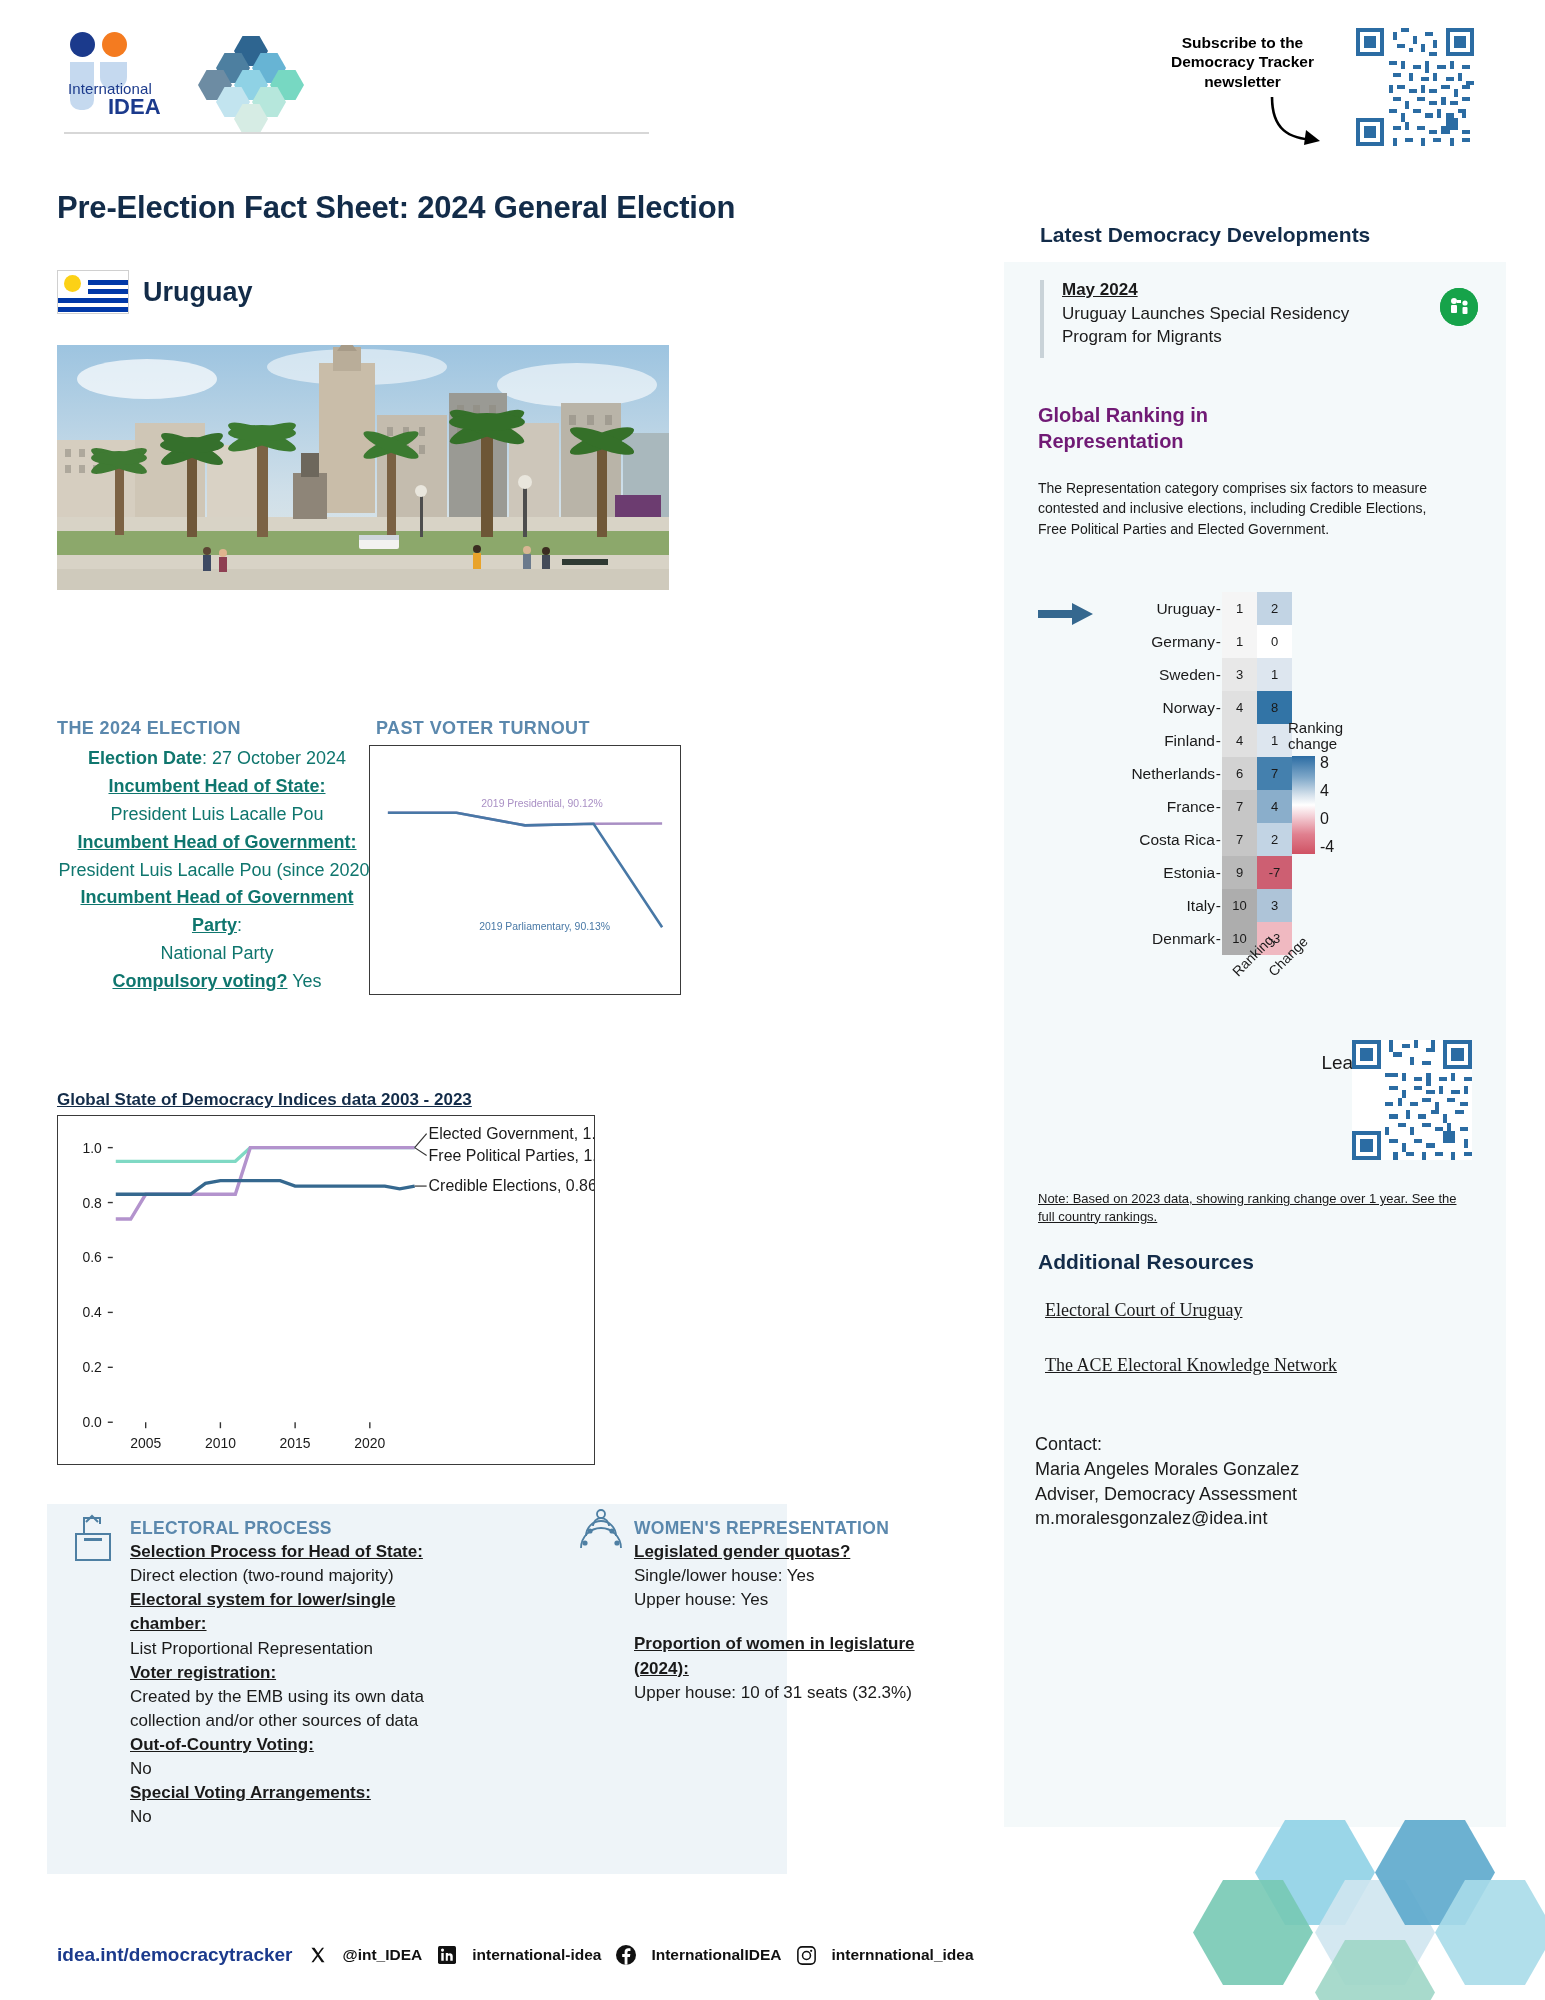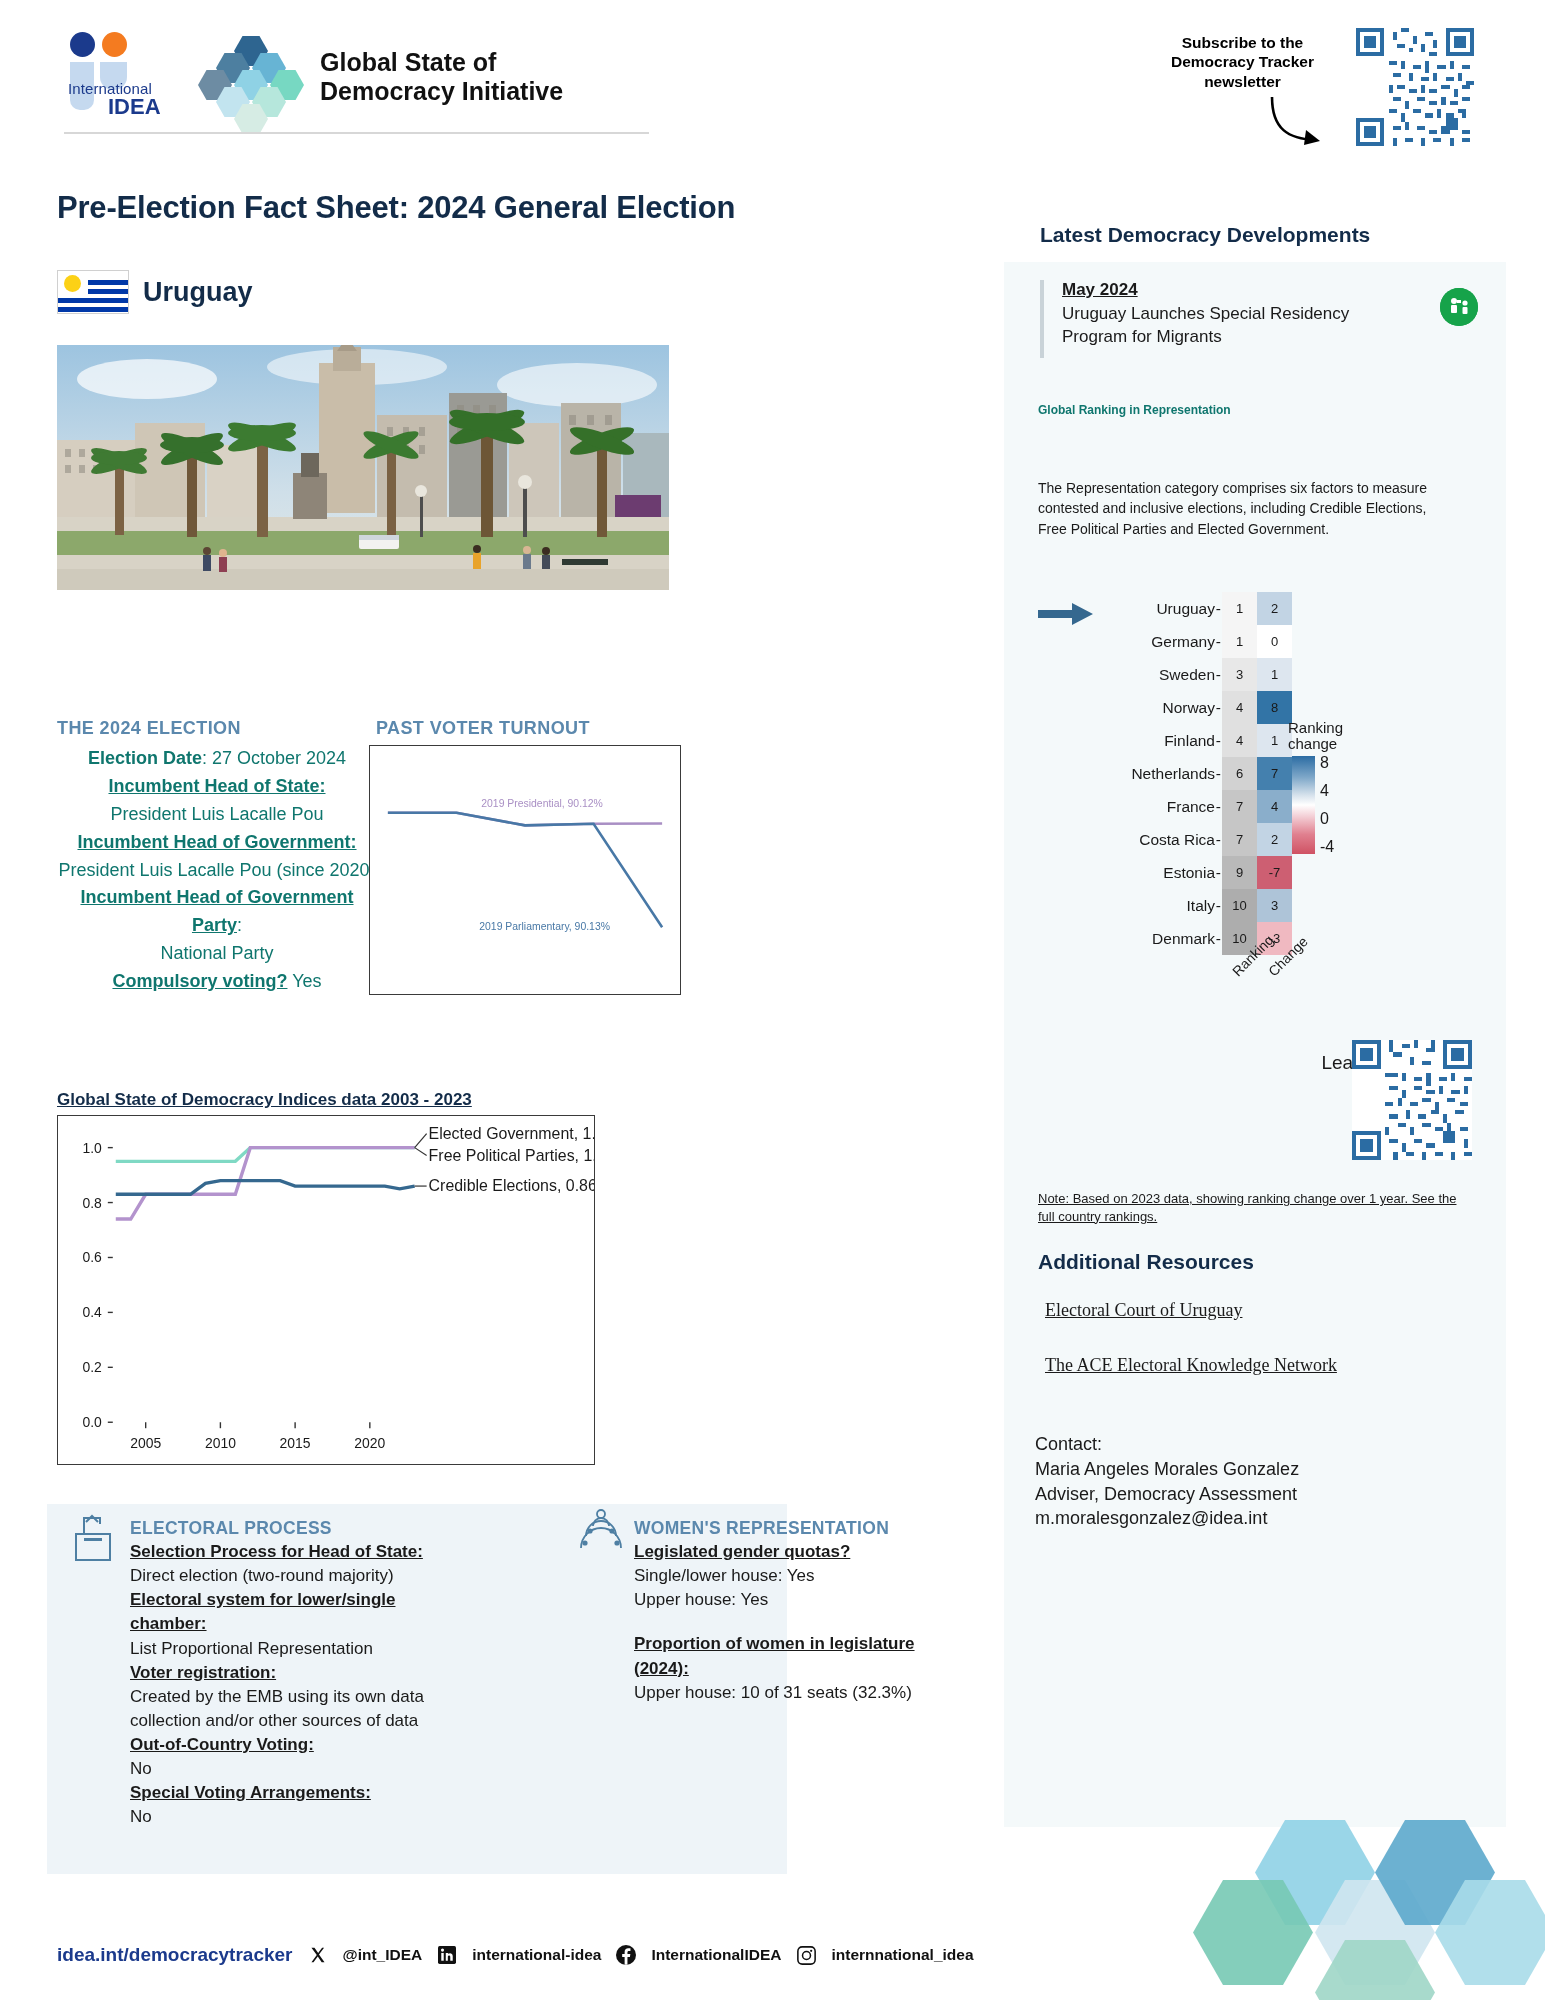--- a/index.html
+++ b/index.html
@@ -73,21 +73,21 @@
   .icon-women { position: absolute; left: 578px; top: 1506px; width: 46px; height: 52px; }
 
   
   .side-title { position: absolute; left: 1040px; top: 223px; font-size: 21px; font-weight: bold; color: #132c49; }
   .side-panel { position: absolute; left: 1004px; top: 262px; width: 502px; height: 1565px; background: #f4f9fa; }
   .dev-bar { position: absolute; left: 1040px; top: 280px; width: 4px; height: 78px; background: #c9d3d8; }
   .dev-date { position: absolute; left: 1062px; top: 280px; font-size: 17px; font-weight: bold; color: #1a1a1a; text-decoration: underline; }
   .dev-text { position: absolute; left: 1062px; top: 303px; width: 350px; font-size: 17px; line-height: 1.35; color: #1a1a1a; }
   .dev-icon { position: absolute; left: 1440px; top: 288px; width: 38px; height: 38px; border-radius: 50%; background: #16a34a; }
 
-  .rank-head { position: absolute; left: 1038px; top: 403px; width: 260px; font-size: 12px; font-weight: bold; color: #0f766e; line-height: 1.28; }
+  .rank-head { position: absolute; left: 1038px; top: 403px; width: 260px; font-size: 20px; font-weight: bold; color: #701a75; line-height: 1.28; }
   .rank-desc { position: absolute; left: 1038px; top: 478px; width: 420px; font-size: 14px; line-height: 1.45; color: #1a1a1a; }
 
   
   .heat { position: absolute; left: 1100px; top: 592px; }
   .heat-arrow { position: absolute; left: -62px; top: 9px; width: 56px; height: 26px; }
   .heat-row { display: flex; align-items: center; height: 33px; }
   .heat-label { width: 122px; text-align: right; font-size: 15.5px; color: #1a1a1a; padding-right: 7px; position: relative; }
   .heat-label:after { content: "-"; position: absolute; right: 1px; }
   .heat-cell { width: 35px; height: 33px; display: flex; align-items: center; justify-content: center; font-size: 13px; color: #1a1a1a; }
   .heat-axis { position: absolute; left: 129px; top: 370px; width: 120px; height: 60px; }
@@ -139,24 +139,20 @@
     <div class="hexcell" style="left:18px;top:17px;background:#4d7fa0;"></div>
     <div class="hexcell" style="left:54px;top:17px;background:#67b4d4;"></div>
     <div class="hexcell" style="left:0px;top:34px;background:#6d8ca3;"></div>
     <div class="hexcell" style="left:36px;top:34px;background:#8fd2e5;"></div>
     <div class="hexcell" style="left:72px;top:34px;background:#77d8c2;"></div>
     <div class="hexcell" style="left:18px;top:51px;background:#c2e4ef;"></div>
     <div class="hexcell" style="left:54px;top:51px;background:#b6e7dc;"></div>
     <div class="hexcell" style="left:36px;top:68px;background:#d6ece4;"></div>
   </div>
 
-  <div class="gsodi-title">
-    <div>Global State of</div>
-    <div>Democracy Initiative</div>
-  </div>
 
   <div class="hr-top"></div>
 
   <div class="subscribe-text">Subscribe to the Democracy Tracker newsletter</div>
 
   <svg class="arrow-curve" viewBox="0 0 80 55">
     <path d="M14 2 C 14 34, 30 44, 58 45" stroke="#000" stroke-width="2.6" fill="none"></path>
     <path d="M48 35 L62 46 L46 50 Z" fill="#000"></path>
   </svg>
 

